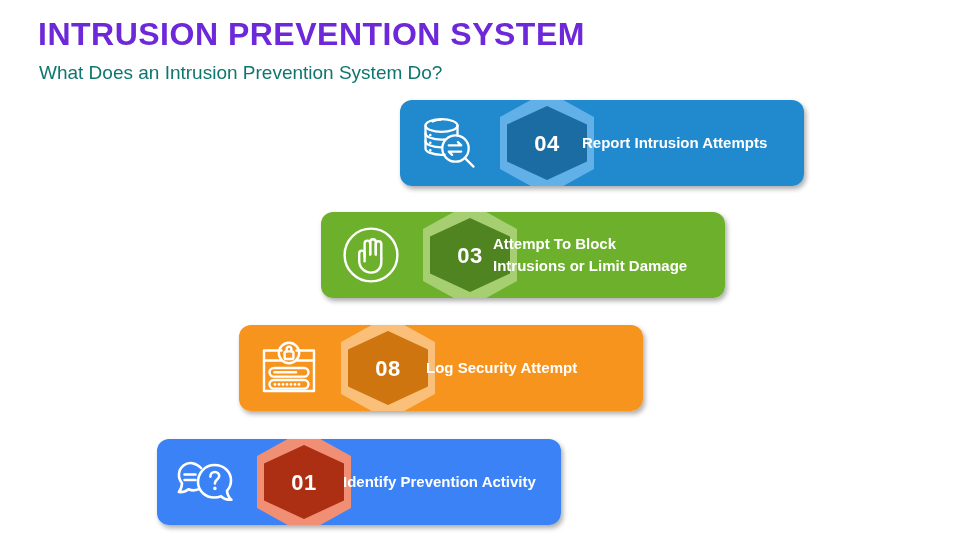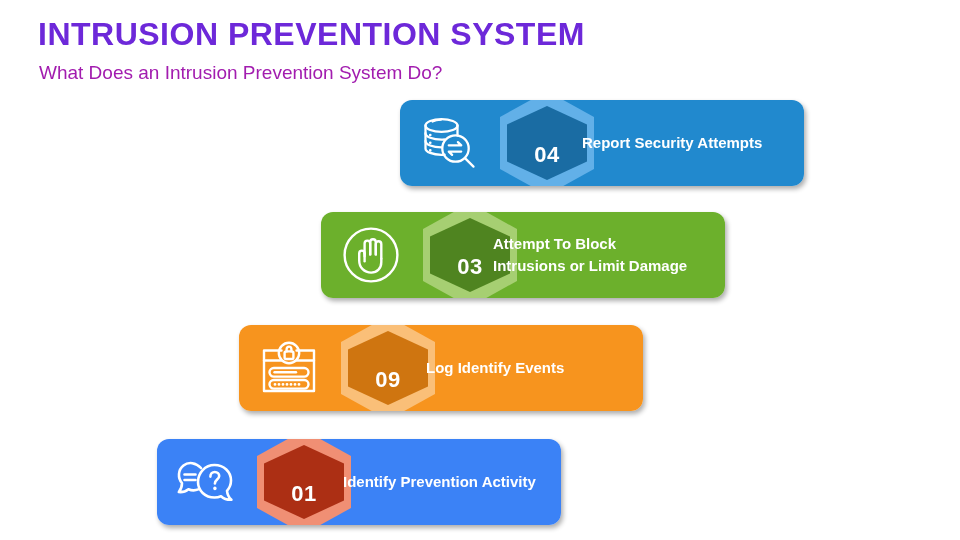--- a/index.html
+++ b/index.html
@@ -92,21 +92,21 @@
   .hex-inner {
     left: 7px;
     top: 15px;
     width: 80px;
     height: 74px;
     filter: drop-shadow(0 1px 1px rgba(0,0,0,0.28));
   }
   .hex-num {
     position: absolute;
     left: 0;
-    top: 12px;
+    top: 1px;
     width: 94px;
     height: 104px;
     display: flex;
     align-items: center;
     justify-content: center;
     color: #ffffff;
     font-size: 22px;
     font-weight: bold;
     letter-spacing: 0.5px;
   }
@@ -137,21 +137,21 @@
   #step-02 .step-label { left: 187px; }
   #step-03 .step-label { left: 172px; }
   #step-04 .step-label { left: 182px; }
 </style>
 </head>
 <body style="background: rgb(255, 255, 255);">
 
 <div id="slide">
 
   <div id="page-title" style="color: #6d28d9;">INTRUSION PREVENTION SYSTEM</div>
-  <div id="page-subtitle" style="color: #a21caf;">What Does an Intrusion Prevention System Do?</div>
+  <div id="page-subtitle" style="color: #0f766e;">What Does an Intrusion Prevention System Do?</div>
 
   <div class="step" id="step-01">
     <div class="step-inner" style="background: #3b82f6;">
       <div class="hex-wrap">
         <div class="hex hex-outer" style="background: rgb(240, 143, 116);"></div>
       </div>
 
       <div class="step-icon">
         <svg width="62" height="50" viewBox="0 0 62 50" fill="none" stroke="#ffffff" stroke-width="2.6" stroke-linecap="round" stroke-linejoin="round">
           <path d="M25 11 C20 5.5 12.5 4.5 7.5 8.5 C2 12.8 1.5 21 6 26 C6 30 4.5 33 2.8 35 C6.5 35.4 10 34.2 12.4 32.2 C15.6 33.6 19.2 33.6 22.3 32.4"></path>
@@ -186,24 +186,24 @@
           <path d="M26.6 11.4 V9.2 C26.6 7.7 27.7 6.6 29 6.6 C30.3 6.6 31.4 7.7 31.4 9.2 V11.4"></path>
           <rect x="9.5" y="28" width="39" height="8.6" rx="4.3"></rect>
           <path d="M14.5 32.3 H36"></path>
           <rect x="9.5" y="40" width="39" height="8.6" rx="4.3"></rect>
           <path d="M15 44.3 L15 44.4 M19 44.3 L19 44.4 M23 44.3 L23 44.4 M27 44.3 L27 44.4 M31 44.3 L31 44.4 M35 44.3 L35 44.4 M39 44.3 L39 44.4" stroke-width="2.8"></path>
         </svg>
       </div>
 
       <div class="hex-wrap">
         <div class="hex hex-inner" style="background: rgb(207, 117, 16);"></div>
-        <div class="hex-num" style="color: rgb(255, 255, 255);">09</div>
-      </div>
-
-      <div class="step-label" style="color: rgb(255, 255, 255);">Log Identify Events</div>
+        <div class="hex-num" style="color: rgb(255, 255, 255);">08</div>
+      </div>
+
+      <div class="step-label" style="color: rgb(255, 255, 255);">Log Security Attempt</div>
     </div>
   </div>
 
   <div class="step" id="step-03">
     <div class="step-inner" style="background: rgb(108, 176, 44);">
       <div class="hex-wrap">
         <div class="hex hex-outer" style="background: rgb(166, 207, 114);"></div>
       </div>
 
       <div class="step-icon">
@@ -246,17 +246,17 @@
           <path d="M45.2 43.4 L53.5 51.6"></path>
           <path d="M28.8 30.4 H41.2 L37.9 27.1 M41.2 36.6 H28.8 L32.1 39.9"></path>
         </svg>
       </div>
 
       <div class="hex-wrap">
         <div class="hex hex-inner" style="background: rgb(26, 108, 163);"></div>
         <div class="hex-num" style="color: rgb(255, 255, 255);">04</div>
       </div>
 
-      <div class="step-label" style="color: rgb(255, 255, 255);">Report Security Attempts</div>
+      <div class="step-label" style="color: rgb(255, 255, 255);">Report Intrusion Attempts</div>
     </div>
   </div>
 
 </div>
 
 </body></html>

